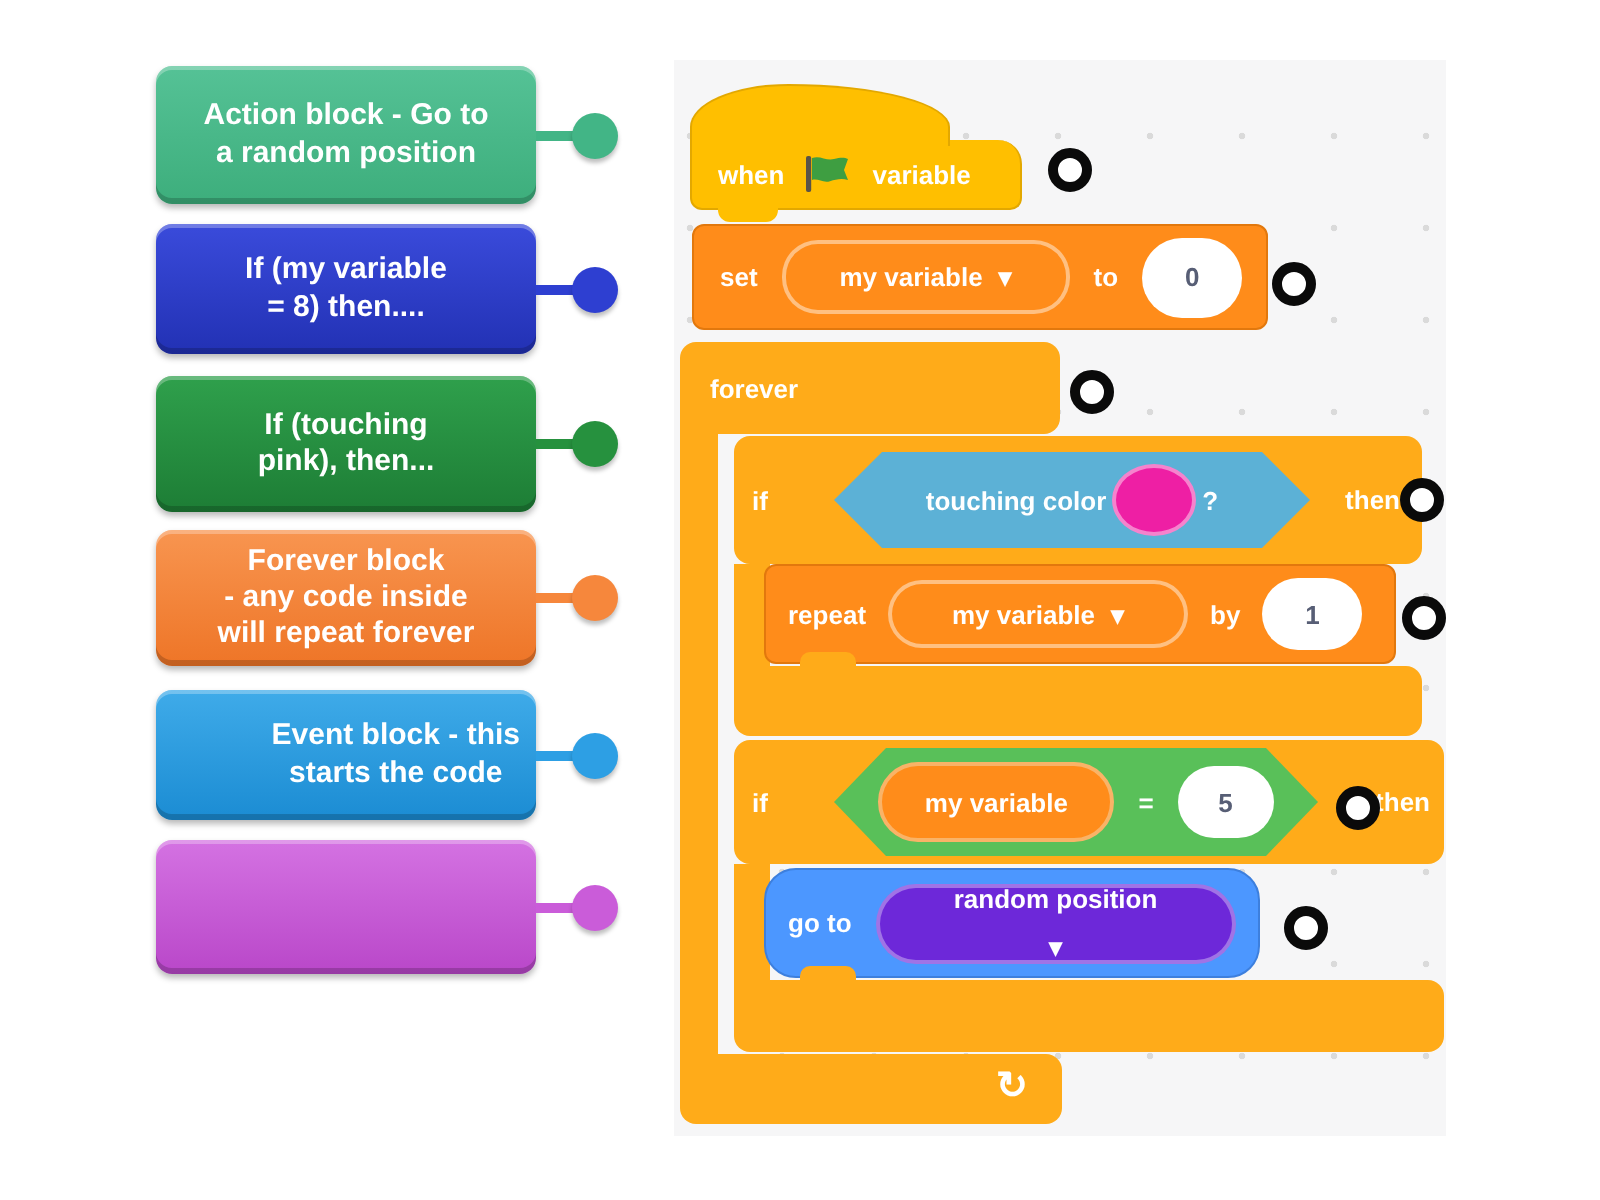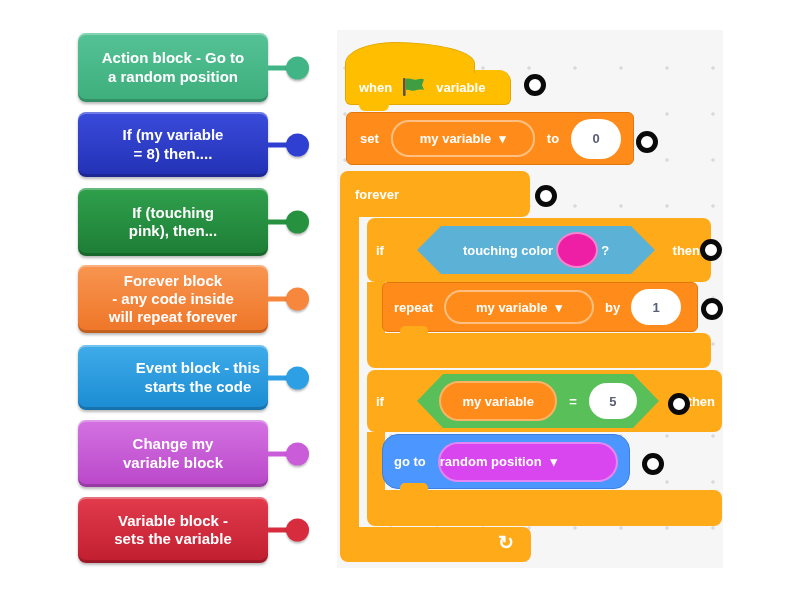--- a/index.html
+++ b/index.html
@@ -95,22 +95,22 @@
 
   
   .change { left:45px; top:252px; width:316px; height:50px; background:#ff8c1a;
             border:1px solid #e2780d; border-radius:6px;
             display:flex; align-items:center; gap:11px; padding-left:11px; }
 
   
   .goto { left:45px; top:404px; width:248px; height:55px; background:#4c97ff;
           border:1px solid #3d7fdd; border-radius:16px;
           display:flex; align-items:center; gap:12px; padding-left:11px; }
-  .mdrop { width:180px; height:40px; background:#d946ef; border:2px solid rgba(255,255,255,.35);
-           border-radius:20px; display:flex; align-items:center; gap:9px; }
+  .mdrop { width:180px; height:40px; background:#6d28d9; border:2px solid rgba(255,255,255,.35);
+           border-radius:20px; display:flex; align-items:center; justify-content:center; gap:9px;flex-direction:column; }
 
   
   .marker { position:absolute; width:22px; height:22px; border:5px solid #0a0a0a;
             background:#fff; border-radius:50%; }
   .m1 { left:187px; top:44px; }  .m2 { left:299px; top:101px; }
   .m3 { left:198px; top:155px; } .m4 { left:363px; top:209px; }
   .m5 { left:364px; top:268px; } .m6 { left:331px; top:363px; }
   .m7 { left:305px; top:423px; }
 </style>
 </head>
@@ -143,28 +143,20 @@
     <span class="line"></span>
     <span class="dot"></span>
   </div>
   <div class="lbl l5">
     <span class="txt">Event block - this
 starts the code</span>
     <span class="line"></span>
     <span class="dot"></span>
   </div>
   <div class="lbl l6">
-    <span class="txt">Change my
-variable block</span>
-    <span class="line"></span>
-    <span class="dot"></span>
-  </div>
-  <div class="lbl l7">
-    <span class="txt">Variable block -
-sets the variable</span>
     <span class="line"></span>
     <span class="dot"></span>
   </div>
 
   <div class="panel">
 
     <div class="blk hat">
       <span style="position:relative;z-index:1;">when</span>
       <svg class="flag" viewBox="0 0 24 20">
         <rect x="1" y="1" width="2.6" height="18" rx="1" fill="#5a5347"></rect>

